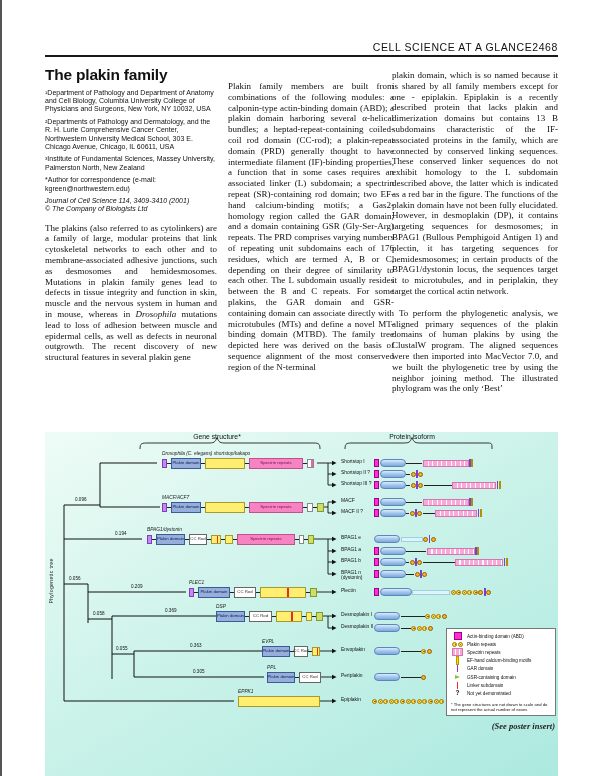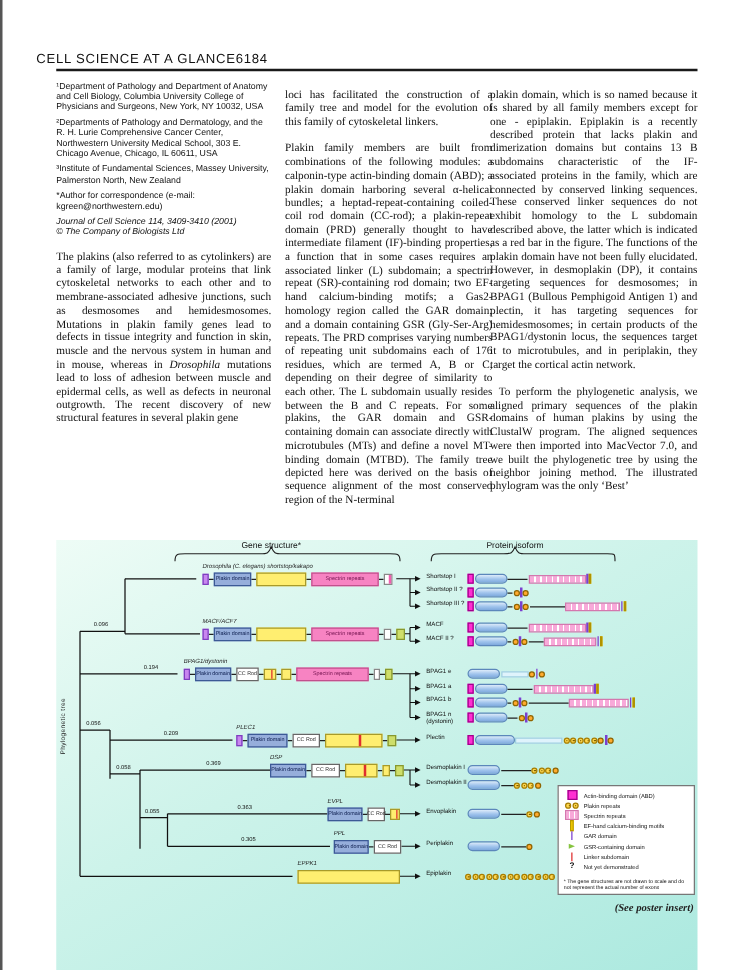--- a/index.html
+++ b/index.html
@@ -1,18 +1,18 @@
 <!DOCTYPE html>
 <html><head>
 <meta charset="utf-8">
 <style>
   html,body{margin:0;padding:0}
   body{width:600px;height:776px;position:relative;background:#fff;overflow:hidden;font-family:"Liberation Serif",serif}
   .leftedge{position:absolute;left:0;top:0;width:1.5px;height:776px;background:#555}
-  .header{position:absolute;left:29px;right:42px;top:41px;display:flex;justify-content:flex-start;font:10.5px "Liberation Sans",sans-serif;letter-spacing:.6px;color:#111}
+  .header{position:absolute;left:48px;right:42px;top:41px;display:flex;justify-content:flex-end;font:10.5px "Liberation Sans",sans-serif;letter-spacing:.6px;color:#111}
   .rule{position:absolute;left:45px;right:42px;top:55px;height:2.2px;background:#1a1a1a}
   .col{position:absolute;text-align:left;color:#111}
   .col1{left:45px;top:66px;width:172px}
   .col2{left:228px;top:70px;width:166px}
   .col3{left:392px;top:70px;width:166px}
   h1{font:bold 15.5px/17px "Liberation Sans",sans-serif;margin:0 0 6px 0;letter-spacing:-.2px}
   .authors{font:bold 11px/12.6px "Liberation Sans",sans-serif;margin-bottom:8px}
   .aff,.corr{font:7px/8.2px "Liberation Sans",sans-serif;margin-bottom:4.5px;color:#111}
   .jref{font:italic 7px/8.2px "Liberation Sans",sans-serif;margin:3px 0 0 0}
   p.body{font:9px/10.8px "Liberation Serif",serif;text-align:justify;margin:0}
@@ -68,38 +68,38 @@
   .ic-linker{width:1.8px;height:7px;background:#e02e2e}
   .ic-q{font:bold 6.5px/6.5px "Liberation Sans",sans-serif;color:#111}
 </style>
 </head>
 <body>
 
 <div class="leftedge"></div>
 
 <div class="header">
   <span>CELL SCIENCE AT A GLANCE</span>
-  <span>6184</span>
+  <span>2468</span>
 </div>
 <div class="rule"></div>
 
 <div class="col col1">
+  <h1>The plakin family</h1>
   <div class="aff">¹Department of Pathology and Department of Anatomy and Cell Biology, Columbia University College of Physicians and Surgeons, New York, NY 10032, USA</div>
   <div class="aff">²Departments of Pathology and Dermatology, and the R. H. Lurie Comprehensive Cancer Center, Northwestern University Medical School, 303 E. Chicago Avenue, Chicago, IL 60611, USA</div>
   <div class="aff">³Institute of Fundamental Sciences, Massey University, Palmerston North, New Zealand</div>
   <div class="corr">*Author for correspondence (e-mail: kgreen@northwestern.edu)</div>
   <div class="jref">
     <div>Journal of Cell Science 114, 3409-3410 (2001)</div>
     <div>© The Company of Biologists Ltd</div>
   </div>
   <p class="body bodytop"><span>The plakins (also referred to as cytolinkers) are a family of large, modular proteins that link cytoskeletal networks to each other and to membrane-associated adhesive junctions, such as desmosomes and hemidesmosomes. Mutations in plakin family genes lead to defects in tissue integrity and function in skin, muscle and the nervous system in human and in mouse, whereas in </span><i>Drosophila</i><span> mutations lead to loss of adhesion between muscle and epidermal cells, as well as defects in neuronal outgrowth. The recent discovery of new structural features in several plakin gene</span></p>
 </div>
 
 <div class="col col2">
-  <p class="body">loci has facilitated the construction of a family tree and model for the evolution of this family of cytoskeletal linkers.</p>
   <p class="body pgap">Plakin family members are built from combinations of the following modules: a calponin-type actin-binding domain (ABD); a plakin domain harboring several α-helical bundles; a heptad-repeat-containing coiled-coil rod domain (CC-rod); a plakin-repeat domain (PRD) generally thought to have intermediate filament (IF)-binding properties, a function that in some cases requires an associated linker (L) subdomain; a spectrin repeat (SR)-containing rod domain; two EF-hand calcium-binding motifs; a Gas2-homology region called the GAR domain; and a domain containing GSR (Gly-Ser-Arg) repeats. The PRD comprises varying numbers of repeating unit subdomains each of 176 residues, which are termed A, B or C, depending on their degree of similarity to each other. The L subdomain usually resides between the B and C repeats. For some plakins, the GAR domain and GSR-containing domain can associate directly with microtubules (MTs) and define a novel MT-binding domain (MTBD). The family tree depicted here was derived on the basis of sequence alignment of the most conserved region of the N-terminal</p>
 </div>
 
 <div class="col col3">
   <p class="body">plakin domain, which is so named because it is shared by all family members except for one - epiplakin. Epiplakin is a recently described protein that lacks plakin and dimerization domains but contains 13 B subdomains characteristic of the IF-associated proteins in the family, which are connected by conserved linking sequences. These conserved linker sequences do not exhibit homology to the L subdomain described above, the latter which is indicated as a red bar in the figure. The functions of the plakin domain have not been fully elucidated. However, in desmoplakin (DP), it contains targeting sequences for desmosomes; in BPAG1 (Bullous Pemphigoid Antigen 1) and plectin, it has targeting sequences for hemidesmosomes; in certain products of the BPAG1/dystonin locus, the sequences target it to microtubules, and in periplakin, they target the cortical actin network.</p>
   <p class="body pgap indent">To perform the phylogenetic analysis, we aligned primary sequences of the plakin domains of human plakins by using the ClustalW program. The aligned sequences were then imported into MacVector 7.0, and we built the phylogenetic tree by using the neighbor joining method. The illustrated phylogram was the only ‘Best’</p>
 </div>
 
 <div class="figure" id="fig">
   <svg id="figsvg" width="513" height="322" viewBox="0 0 513 322">

